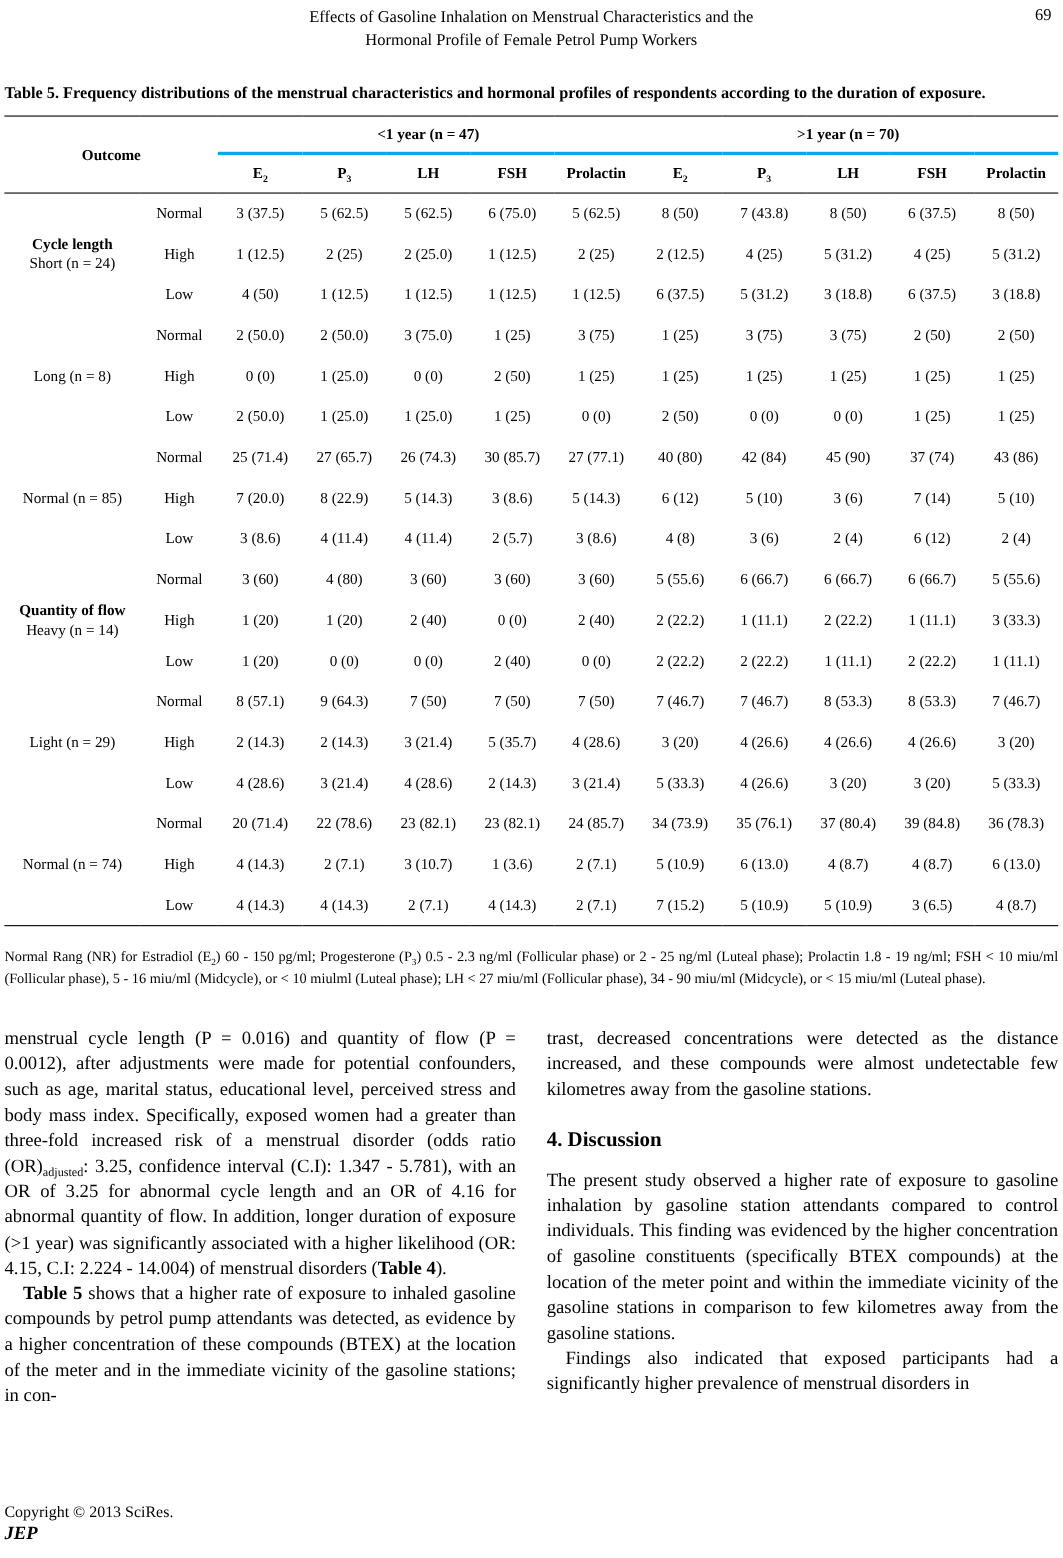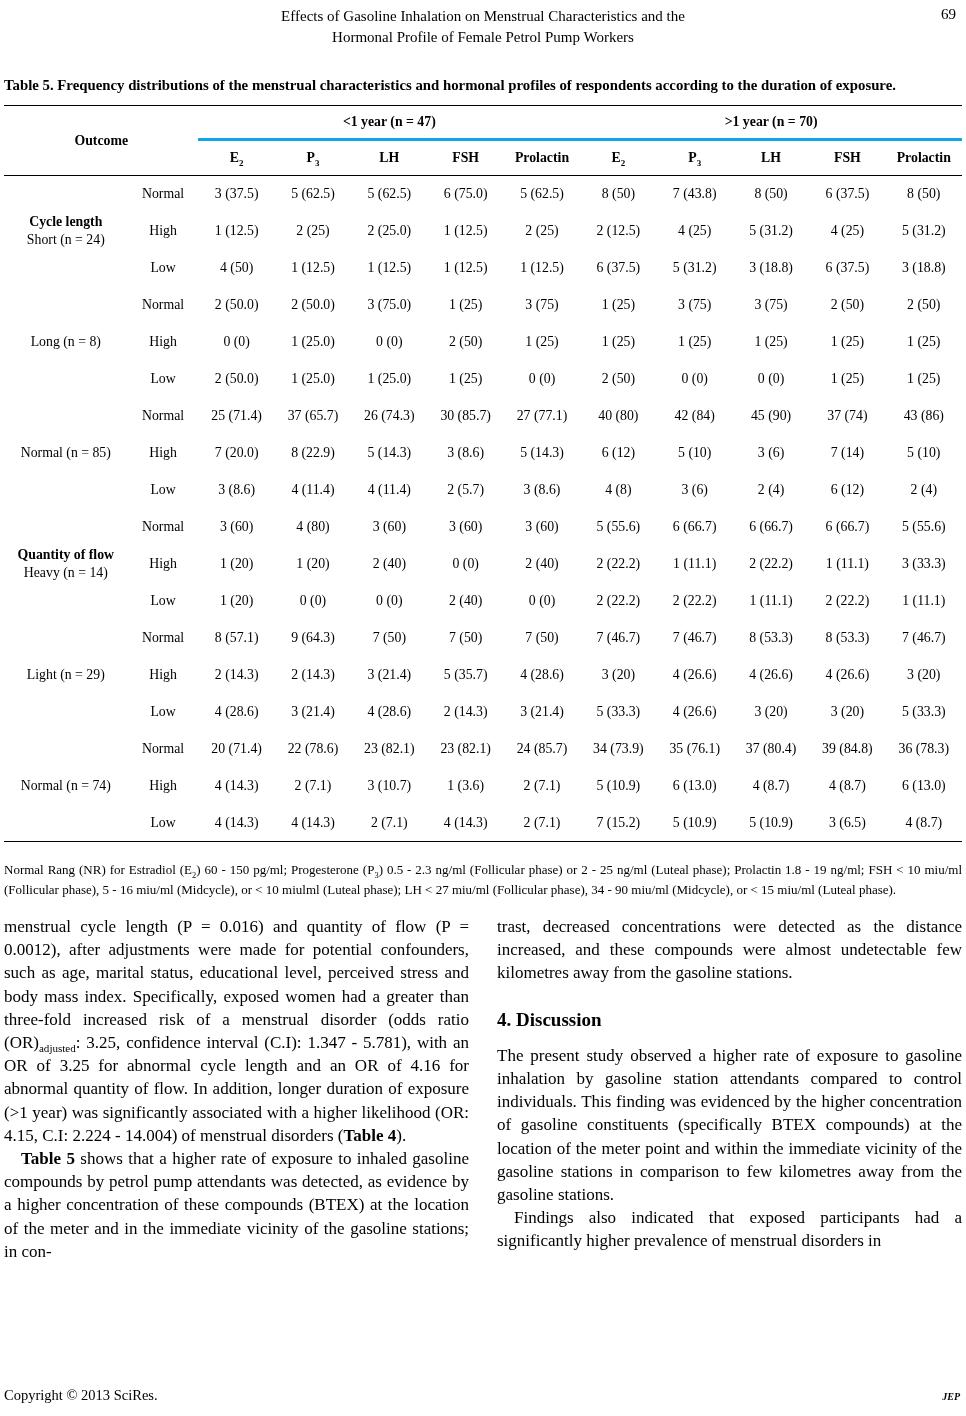--- a/index.html
+++ b/index.html
@@ -61,36 +61,37 @@
   sub { font-size: 0.65em; line-height: 0; }
 
   
   .table-footnote {
     margin-top: 18px;
     font-size: 13px; line-height: 19.5px;
     text-align: justify;
   }
 
   
-  .columns { display: flex; gap: 28px; margin-top: 16px; }
+  .columns { display: flex; gap: 28px; margin-top: 33px; }
   .column { flex: 1 1 0; font-size: 17px; line-height: 23.2px; text-align: justify; }
   .column p { margin: 0; }
   .column p.indent { text-indent: 17px; }
   .section-heading {
     font-size: 19px; font-weight: bold;
     margin: 23px 0 13px 0;
   }
 
   
   .doc-footer {
     position: absolute; left: 4px; right: 6px; bottom: 12px;
     display: flex; justify-content: space-between; align-items: baseline;
     font-size: 14.5px;
-  }
-  .journal-abbr { font-weight: bold; font-style: italic; font-size: 10px; }
+    flex-direction: column;
+  }
+  .journal-abbr { font-weight: bold; font-style: italic; font-size: 17px; }
 </style>
 </head>
 <body>
 
 <div class="page">
 
   <div class="doc-header">
     <div class="doc-title">
       <div>Effects of Gasoline Inhalation on Menstrual Characteristics and the</div>
       <div>Hormonal Profile of Female Petrol Pump Workers</div>
@@ -212,21 +213,21 @@
           <td>2 (50)</td>
           <td>0 (0)</td>
           <td>0 (0)</td>
           <td>1 (25)</td>
           <td>1 (25)</td>
         </tr>
         <tr>
           <td class="group-label" rowspan="3">Normal (n = 85)</td>
           <td>Normal</td>
           <td>25 (71.4)</td>
-          <td>37 (65.7)</td>
+          <td>27 (65.7)</td>
           <td>26 (74.3)</td>
           <td>30 (85.7)</td>
           <td>27 (77.1)</td>
           <td>40 (80)</td>
           <td>42 (84)</td>
           <td>45 (90)</td>
           <td>37 (74)</td>
           <td>43 (86)</td>
         </tr>
         <tr>

